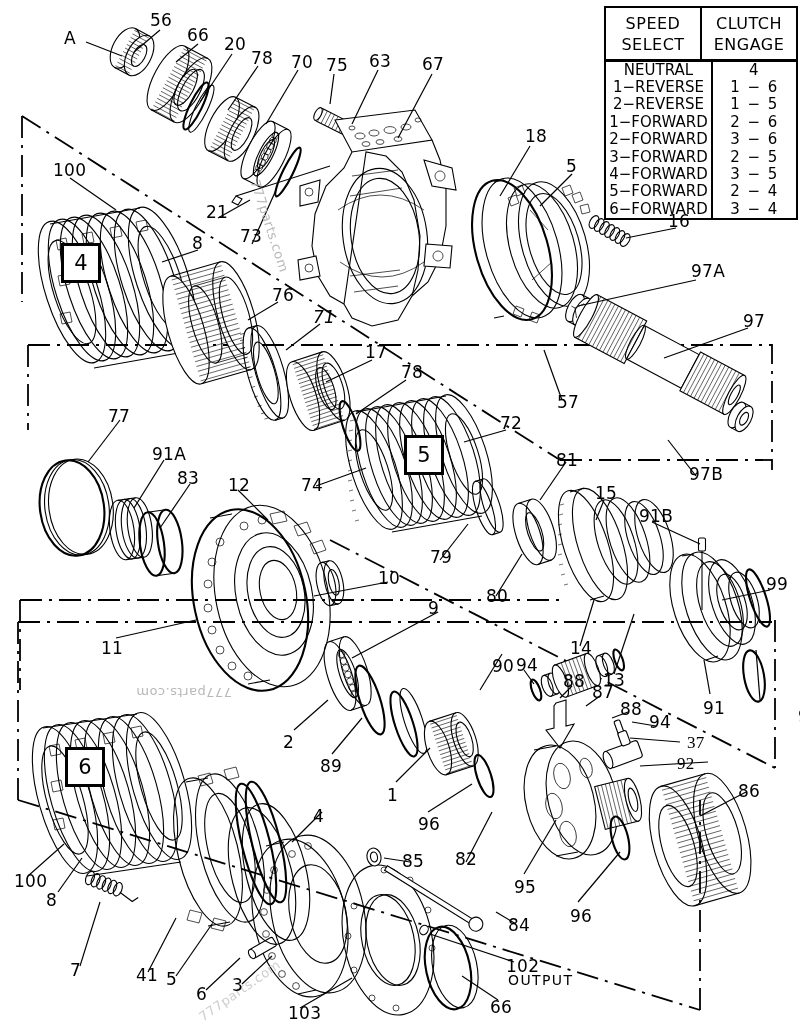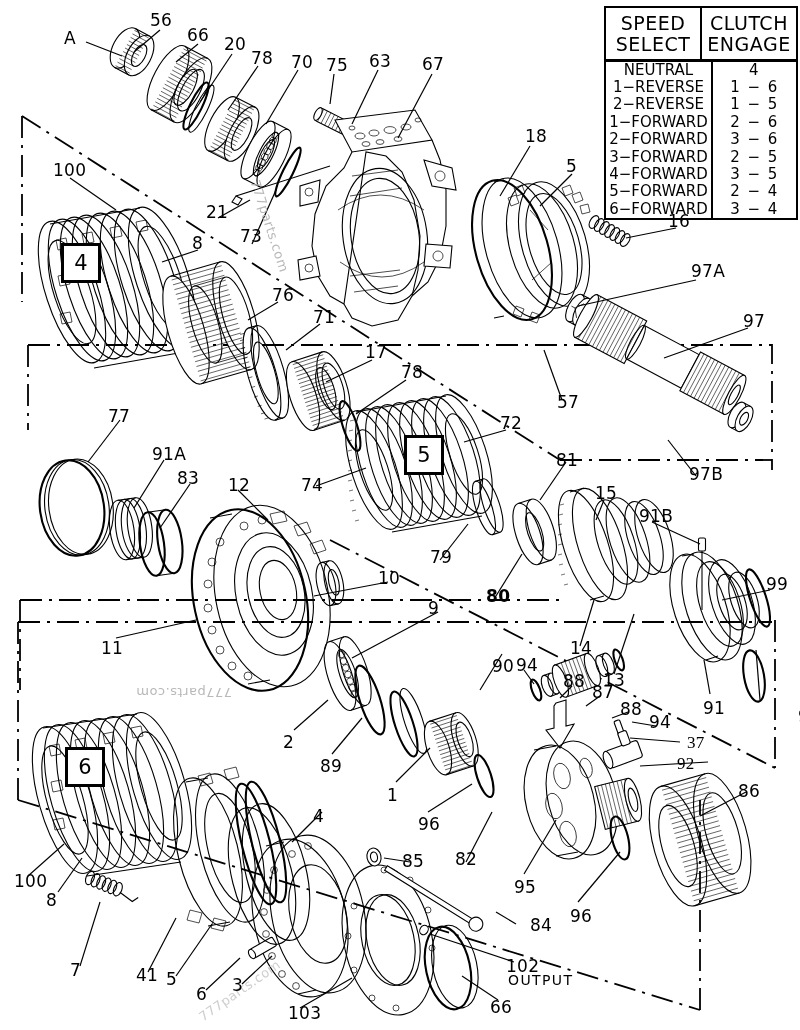--- a/index.html
+++ b/index.html
@@ -46,21 +46,21 @@
     border:2.5px solid #000;
     background:#fff;
     font-family:"DejaVu Sans","Liberation Sans",sans-serif;
   }
   #spdtable .thead{
     display:flex;
   }
   #spdtable .thead .th{
     flex:1;
     text-align:center;
-    font-size:19px;
+    font-size:16px;
     line-height:21px;
     padding:5px 2px 4px;
     letter-spacing:.5px;
   }
   #spdtable .thead .th:first-child{border-right:2.5px solid #000;}
   #spdtable .hrule{height:2.5px;background:#000;margin:0;}
   #spdtable .tbody .row{
     display:flex;
   }
   #spdtable .tbody .c1{
@@ -945,27 +945,27 @@
       <div class="cal" style="left: 525px; top: 128px;">18</div>
       <div class="cal" style="left: 566px; top: 158px;">5</div>
       <div class="cal" style="left: 668px; top: 213px;">16</div>
       <div class="cal" style="left: 691px; top: 263px;">97A</div>
       <div class="cal" style="left: 743px; top: 313px;">97</div>
       <div class="cal" style="left: 53px; top: 162px;">100</div>
       <div class="cal" style="left: 192px; top: 235px;">8</div>
       <div class="cal" style="left: 206px; top: 204px;">21</div>
       <div class="cal" style="left: 240px; top: 228px;">73</div>
       <div class="cal" style="left: 272px; top: 287px;">76</div>
-      <div class="cal" style="left: 313px; top: 309px;">71</div>
+      <div class="cal" style="left: 313px; top: 309px; font-style: italic;">71</div>
       <div class="cal" style="left: 365px; top: 344px;">17</div>
       <div class="cal" style="left: 401px; top: 364px;">78</div>
       <div class="cal" style="left: 500px; top: 415px;">72</div>
       <div class="cal" style="left: 301px; top: 477px;">74</div>
       <div class="cal" style="left: 430px; top: 549px;">79</div>
-      <div class="cal" style="left: 486px; top: 588px; font-weight: bold;">80</div>
+      <div class="cal" style="left: 486px; top: 588px;">80</div>
       <div class="cal" style="left: 557px; top: 394px;">57</div>
       <div class="cal" style="left: 556px; top: 452px;">81</div>
       <div class="cal" style="left: 689px; top: 466px;">97B</div>
       <div class="cal" style="left: 595px; top: 485px;">15</div>
       <div class="cal" style="left: 639px; top: 508px;">91B</div>
       <div class="cal" style="left: 766px; top: 576px;">99</div>
       <div class="cal" style="left: 570px; top: 640px;">14</div>
       <div class="cal" style="left: 603px; top: 672px;">13</div>
       <div class="cal" style="left: 703px; top: 700px;">91</div>
       <div class="cal" style="left: 798px; top: 708px;">93</div>
@@ -986,21 +986,21 @@
       <div class="cal" style="left: 592px; top: 684px;">87</div>
       <div class="cal" style="left: 620px; top: 701px;">88</div>
       <div class="cal" style="left: 649px; top: 714px;">94</div>
       <div class="cal" style="left: 687px; top: 734px; font-family: Liberation Serif, serif;">37</div>
       <div class="cal" style="left: 677px; top: 755px; font-family: Liberation Serif, serif;">92</div>
       <div class="cal" style="left: 738px; top: 783px;">86</div>
       <div class="cal" style="left: 514px; top: 879px;">95</div>
       <div class="cal" style="left: 570px; top: 908px;">96</div>
       <div class="cal" style="left: 455px; top: 851px;">82</div>
       <div class="cal" style="left: 402px; top: 853px;">85</div>
-      <div class="cal" style="left: 508px; top: 917px; margin-left: 22px;">84</div>
+      <div class="cal" style="left: 508px; top: 917px;">84</div>
       <div class="cal" style="left: 506px; top: 958px;">102</div>
       <div class="cal" style="left: 490px; top: 999px;">66</div>
       <div class="cal" style="left: 288px; top: 1005px;">103</div>
       <div class="cal" style="left: 232px; top: 977px;">3</div>
       <div class="cal" style="left: 196px; top: 986px;">6</div>
       <div class="cal" style="left: 166px; top: 971px;">5</div>
       <div class="cal" style="left: 136px; top: 967px;">41</div>
       <div class="cal" style="left: 70px; top: 962px;">7</div>
       <div class="cal" style="left: 46px; top: 892px;">8</div>
       <div class="cal" style="left: 14px; top: 873px;">100</div>

